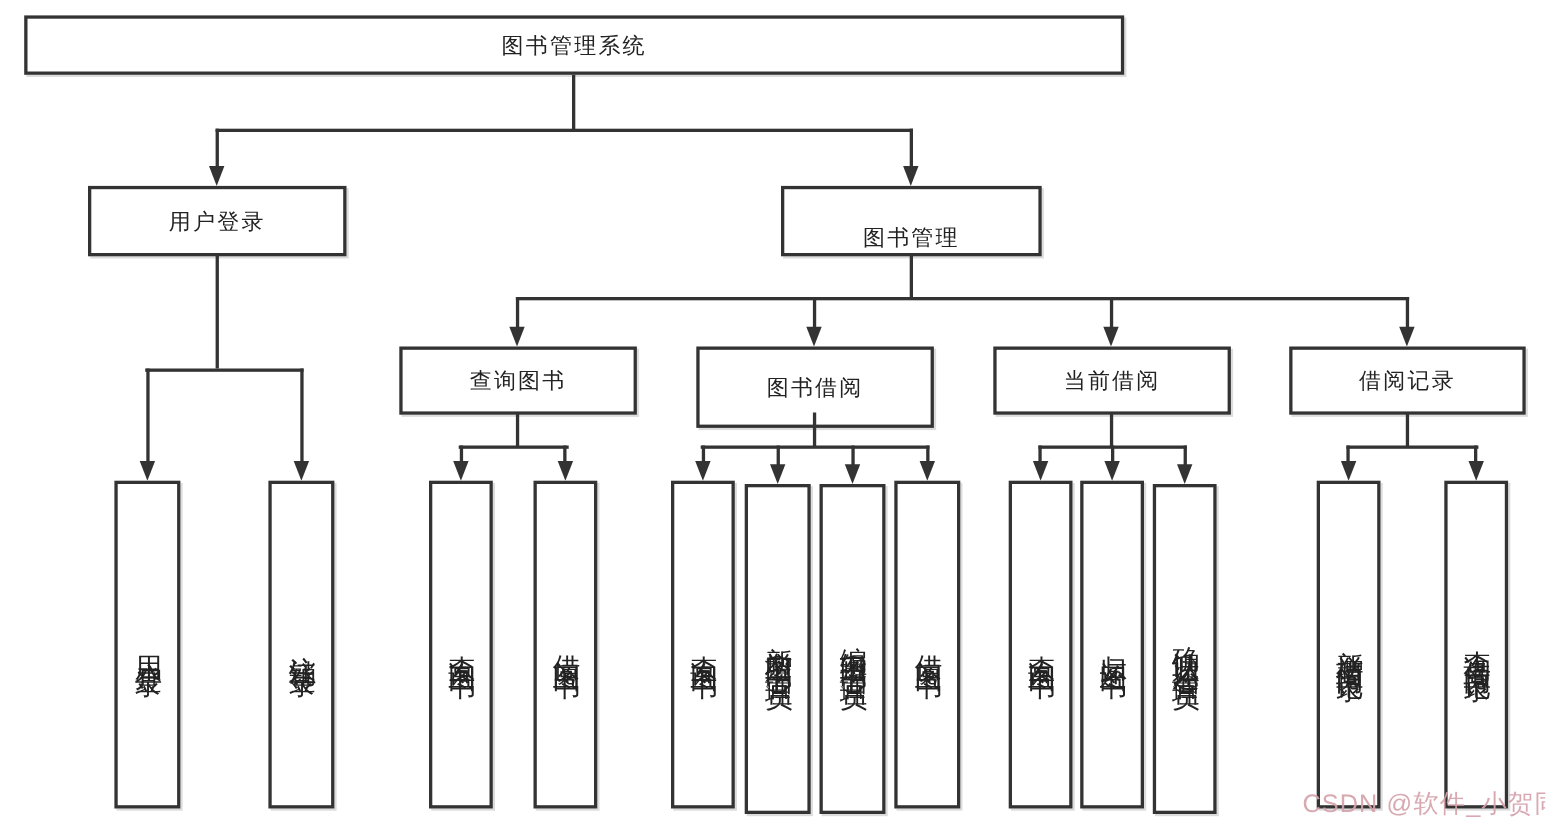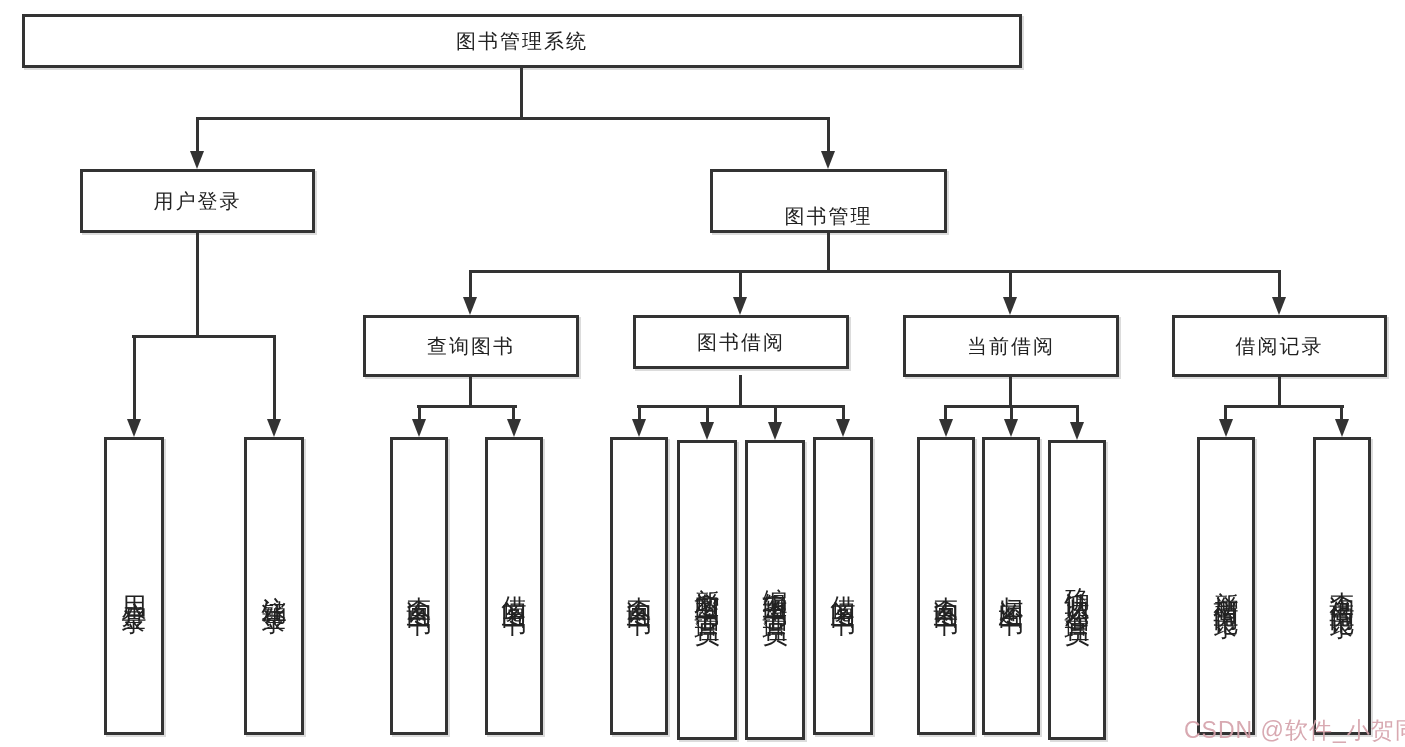--- a/index.html
+++ b/index.html
@@ -68,21 +68,21 @@
   <div class="vline" style="left:739px; top:270px; width:3px; height:29px;"></div>
   <div class="arrow" style="left:733px; top:297px;"></div>
   <div class="vline" style="left:1009px; top:270px; width:3px; height:29px;"></div>
   <div class="arrow" style="left:1003px; top:297px;"></div>
   <div class="vline" style="left:1278px; top:270px; width:3px; height:29px;"></div>
   <div class="arrow" style="left:1272px; top:297px;"></div>
 
   <div class="box hbox" style="left:363px; top:315px; width:216px; height:62px;">
     <span>查询图书</span>
   </div>
-  <div class="box hbox" style="left:633px; top:315px; width:216px; height:54px;">
+  <div class="box hbox" style="left:633px; top:315px; width:216px; height:74px;">
     <span>图书借阅</span>
   </div>
   <div class="box hbox" style="left:903px; top:315px; width:216px; height:62px;">
     <span>当前借阅</span>
   </div>
   <div class="box hbox" style="left:1172px; top:315px; width:215px; height:62px;">
     <span>借阅记录</span>
   </div>
 
   <div class="vline" style="left:469px; top:375px; width:3px; height:31px;"></div>

